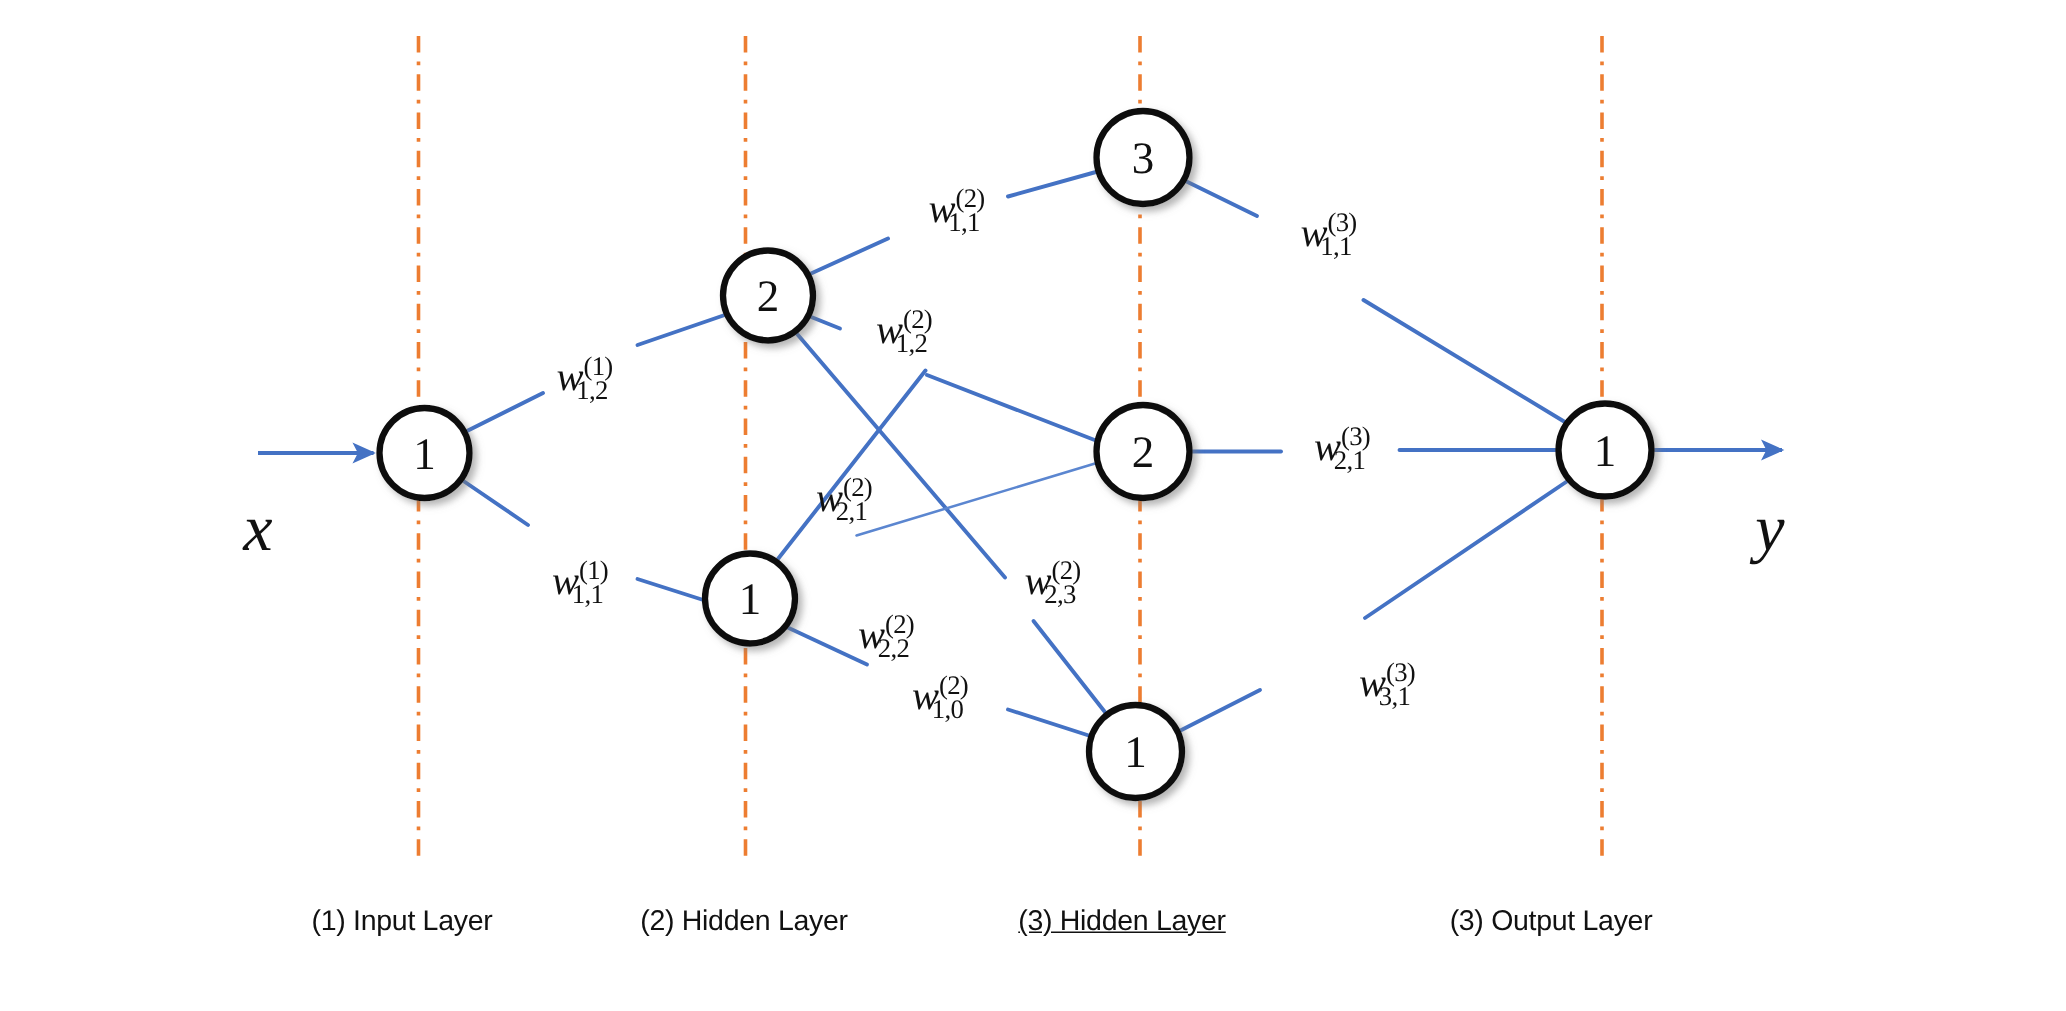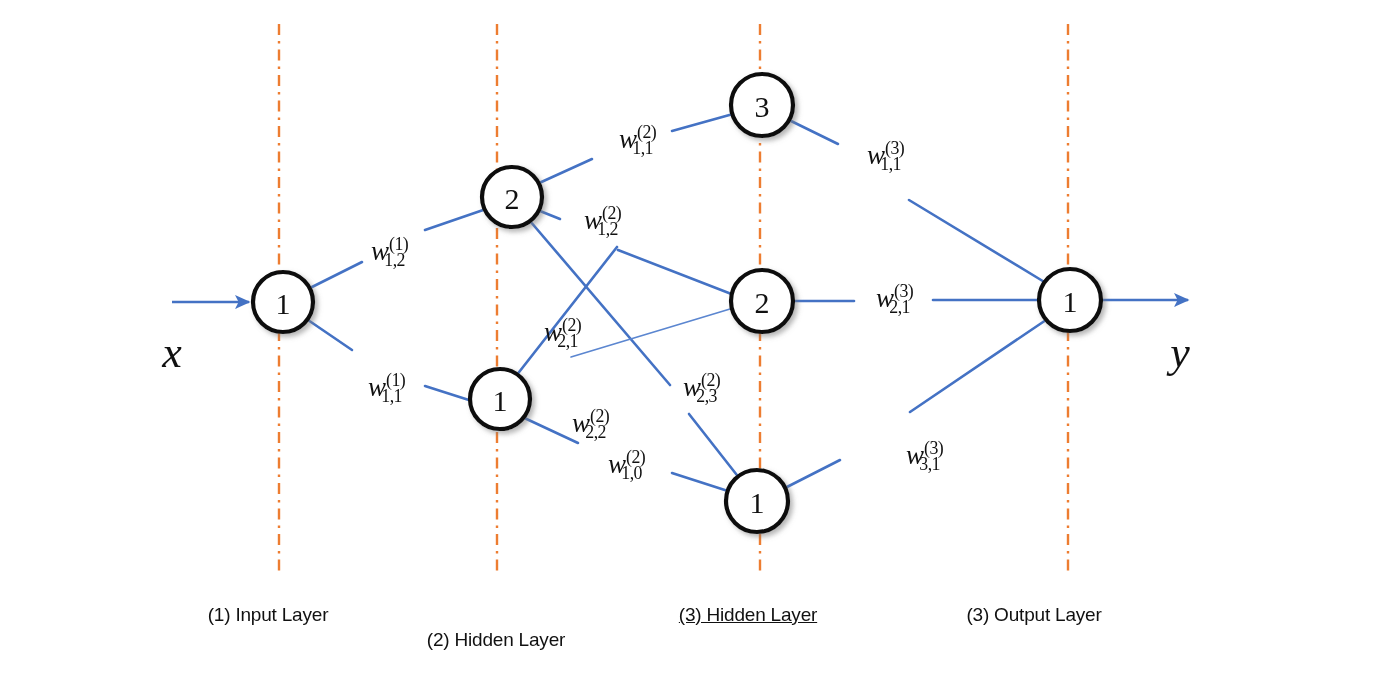--- a/index.html
+++ b/index.html
@@ -193,18 +193,18 @@
       <div class="weight-label" style="left: 884px; top: 157px; text-align: right;"><span class="wsym">w</span><span class="wsup">(3)</span><span class="wsub">1,1</span></div>
       <div class="weight-label" style="left: 893px; top: 300px;"><span class="wsym">w</span><span class="wsup">(3)</span><span class="wsub">2,1</span></div>
       <div class="weight-label" style="left: 923px; top: 457px; text-align: right;"><span class="wsym">w</span><span class="wsup">(3)</span><span class="wsub">3,1</span></div>
     </div>
   <div id="io-label-layer">
       <div class="io-label" style="left: 172px; top: 352px;">x</div>
       <div class="io-label" style="left: 1180px; top: 352px;">y</div>
     </div>
   <div id="caption-layer">
       <div class="layer-label" style="left: 268px; top: 604px;">(1) Input Layer</div>
-      <div class="layer-label" style="left: 496px; top: 629px;">(2) Hidden Layer</div>
+      <div class="layer-label" style="left: 496px; top: 604px;">(2) Hidden Layer</div>
       <div class="layer-label" style="left: 748px; top: 604px; text-decoration: underline;">(3) Hidden Layer</div>
       <div class="layer-label" style="left: 1034px; top: 604px;">(3) Output Layer</div>
     </div>
 
 </div>
 
 </body></html>

